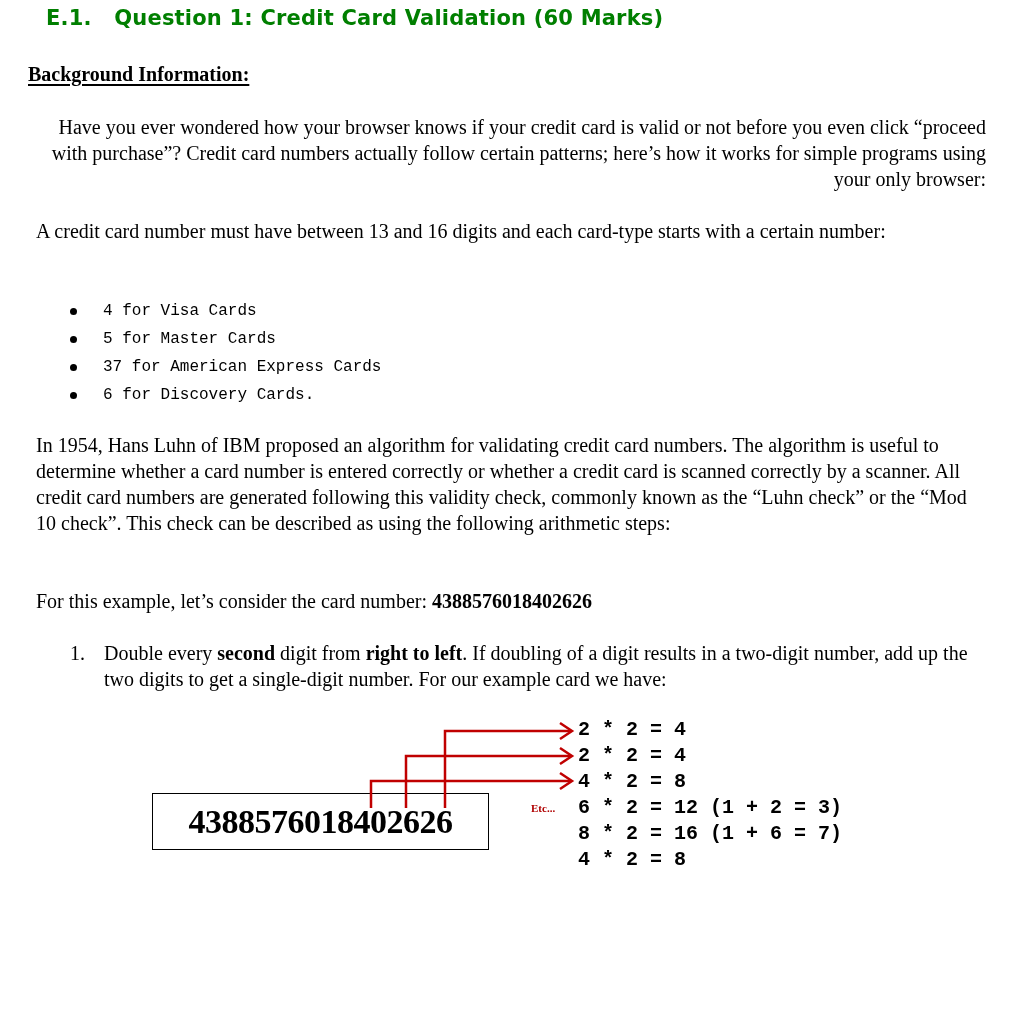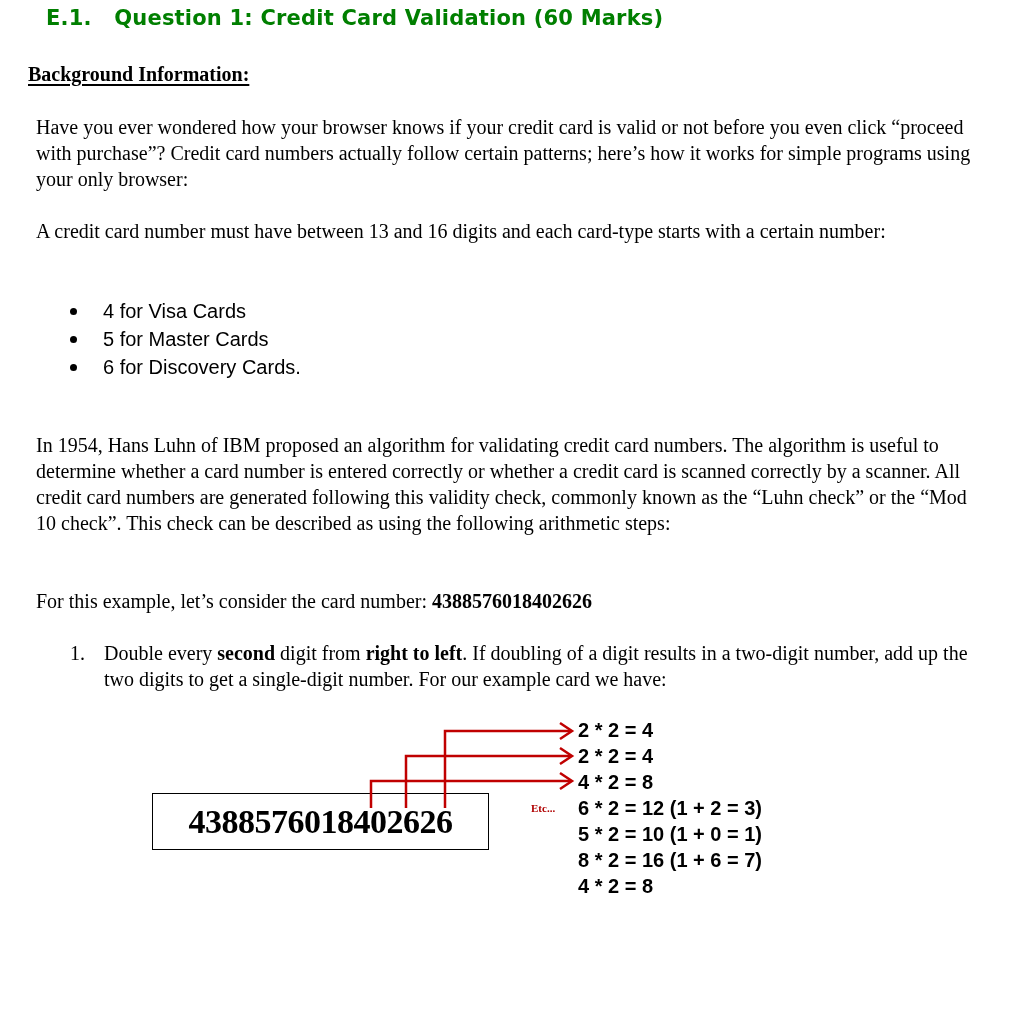--- a/index.html
+++ b/index.html
@@ -14,21 +14,21 @@
     position: absolute; left: 28px; top: 63px;
     font-family: "Liberation Serif", serif; font-weight: bold; font-size: 20px;
     text-decoration: underline; text-underline-offset: 3px;
   }
   .para {
     position: absolute; left: 36px; width: 950px;
     font-family: "Liberation Serif", serif; font-size: 20px; line-height: 26px;
   }
   .bullets {
     position: absolute; left: 36px; top: 297px; margin: 0; padding: 0; list-style: none;
-    font-family: Liberation Sans, sans-serif; font-size: 20px; line-height: 28px;
+    font-family: Liberation Mono, monospace; font-size: 16px; line-height: 28px;
   }
   .bullets li { position: relative; padding-left: 67px; }
   .bullets li .dot {
     position: absolute; left: 34px; top: 11px; width: 7px; height: 7px;
     border-radius: 50%; background: #000;
   }
   .step {
     position: absolute; left: 70px; top: 640px; width: 900px;
     font-family: "Liberation Serif", serif; font-size: 20px; line-height: 26px;
   }
@@ -36,42 +36,43 @@
   .step .body { margin-left: 34px; }
   .cardbox {
     position: absolute; left: 152px; top: 793px; width: 337px; height: 57px;
     border: 1.5px solid #000; box-sizing: border-box;
     font-family: "Liberation Serif", serif; font-weight: bold; font-size: 34px;
     display: flex; align-items: center; justify-content: center; letter-spacing: -0.5px;
   }
   .arrows { position: absolute; left: 0; top: 0; pointer-events: none; }
   .calc {
     position: absolute; left: 578px; top: 717px;
-    font-family: Liberation Sans, sans-serif; font-weight: bold; font-size: 20px; line-height: 26px;
+    font-family: Liberation Mono, monospace; font-weight: bold; font-size: 20px; line-height: 26px;
   }
   .calc div { white-space: pre; }
   .etc {
     position: absolute; left: 531px; top: 802px;
     font-family: "Liberation Serif", serif; font-weight: bold; font-size: 11px; color: #b00000;
   }
 </style>
 </head>
 <body>
 
 <div class="title">E.1.   Question 1: Credit Card Validation (60 Marks)</div>
 
 <div class="subhead">Background Information:</div>
 
-<div class="para" style="top:114px;">Have you ever wondered how your browser knows if your credit card is valid or not before you even click “proceed with purchase”? Credit card numbers actually follow certain patterns; here’s how it works for simple programs using your only browser:</div>
+<div class="para" style="top:114px;text-align:right;">Have you ever wondered how your browser knows if your credit card is valid or not before you even click “proceed with purchase”? Credit card numbers actually follow certain patterns; here’s how it works for simple programs using your only browser:</div>
 
 <div class="para" style="top:218px;">A credit card number must have between 13 and 16 digits and each card-type starts with a certain number:</div>
 
 <ul class="bullets">
   <li><span class="dot"></span><span>4 for Visa Cards</span></li>
   <li><span class="dot"></span><span>5 for Master Cards</span></li>
+  <li><span class="dot"></span><span>37 for American Express Cards</span></li>
   <li><span class="dot"></span><span>6 for Discovery Cards.</span></li>
 </ul>
 
 <div class="para" style="top:432px;">In 1954, Hans Luhn of IBM proposed an algorithm for validating credit card numbers. The algorithm is useful to determine whether a card number is entered correctly or whether a credit card is scanned correctly by a scanner. All credit card numbers are generated following this validity check, commonly known as the “Luhn check” or the “Mod 10 check”. This check can be described as using the following arithmetic steps:</div>
 
 <div class="para" style="top:588px;">
   <span>For this example, let’s consider the card number: </span><b>4388576018402626</b>
 </div>
 
 <div class="step">
@@ -95,16 +96,15 @@
   </g>
 </svg>
 
 <div class="etc">Etc...</div>
 
 <div class="calc">
   <div>2 * 2 = 4</div>
   <div>2 * 2 = 4</div>
   <div>4 * 2 = 8</div>
   <div>6 * 2 = 12 (1 + 2 = 3)</div>
-  <div>5 * 2 = 10 (1 + 0 = 1)</div>
   <div>8 * 2 = 16 (1 + 6 = 7)</div>
   <div>4 * 2 = 8</div>
 </div>
 
 </body></html>

